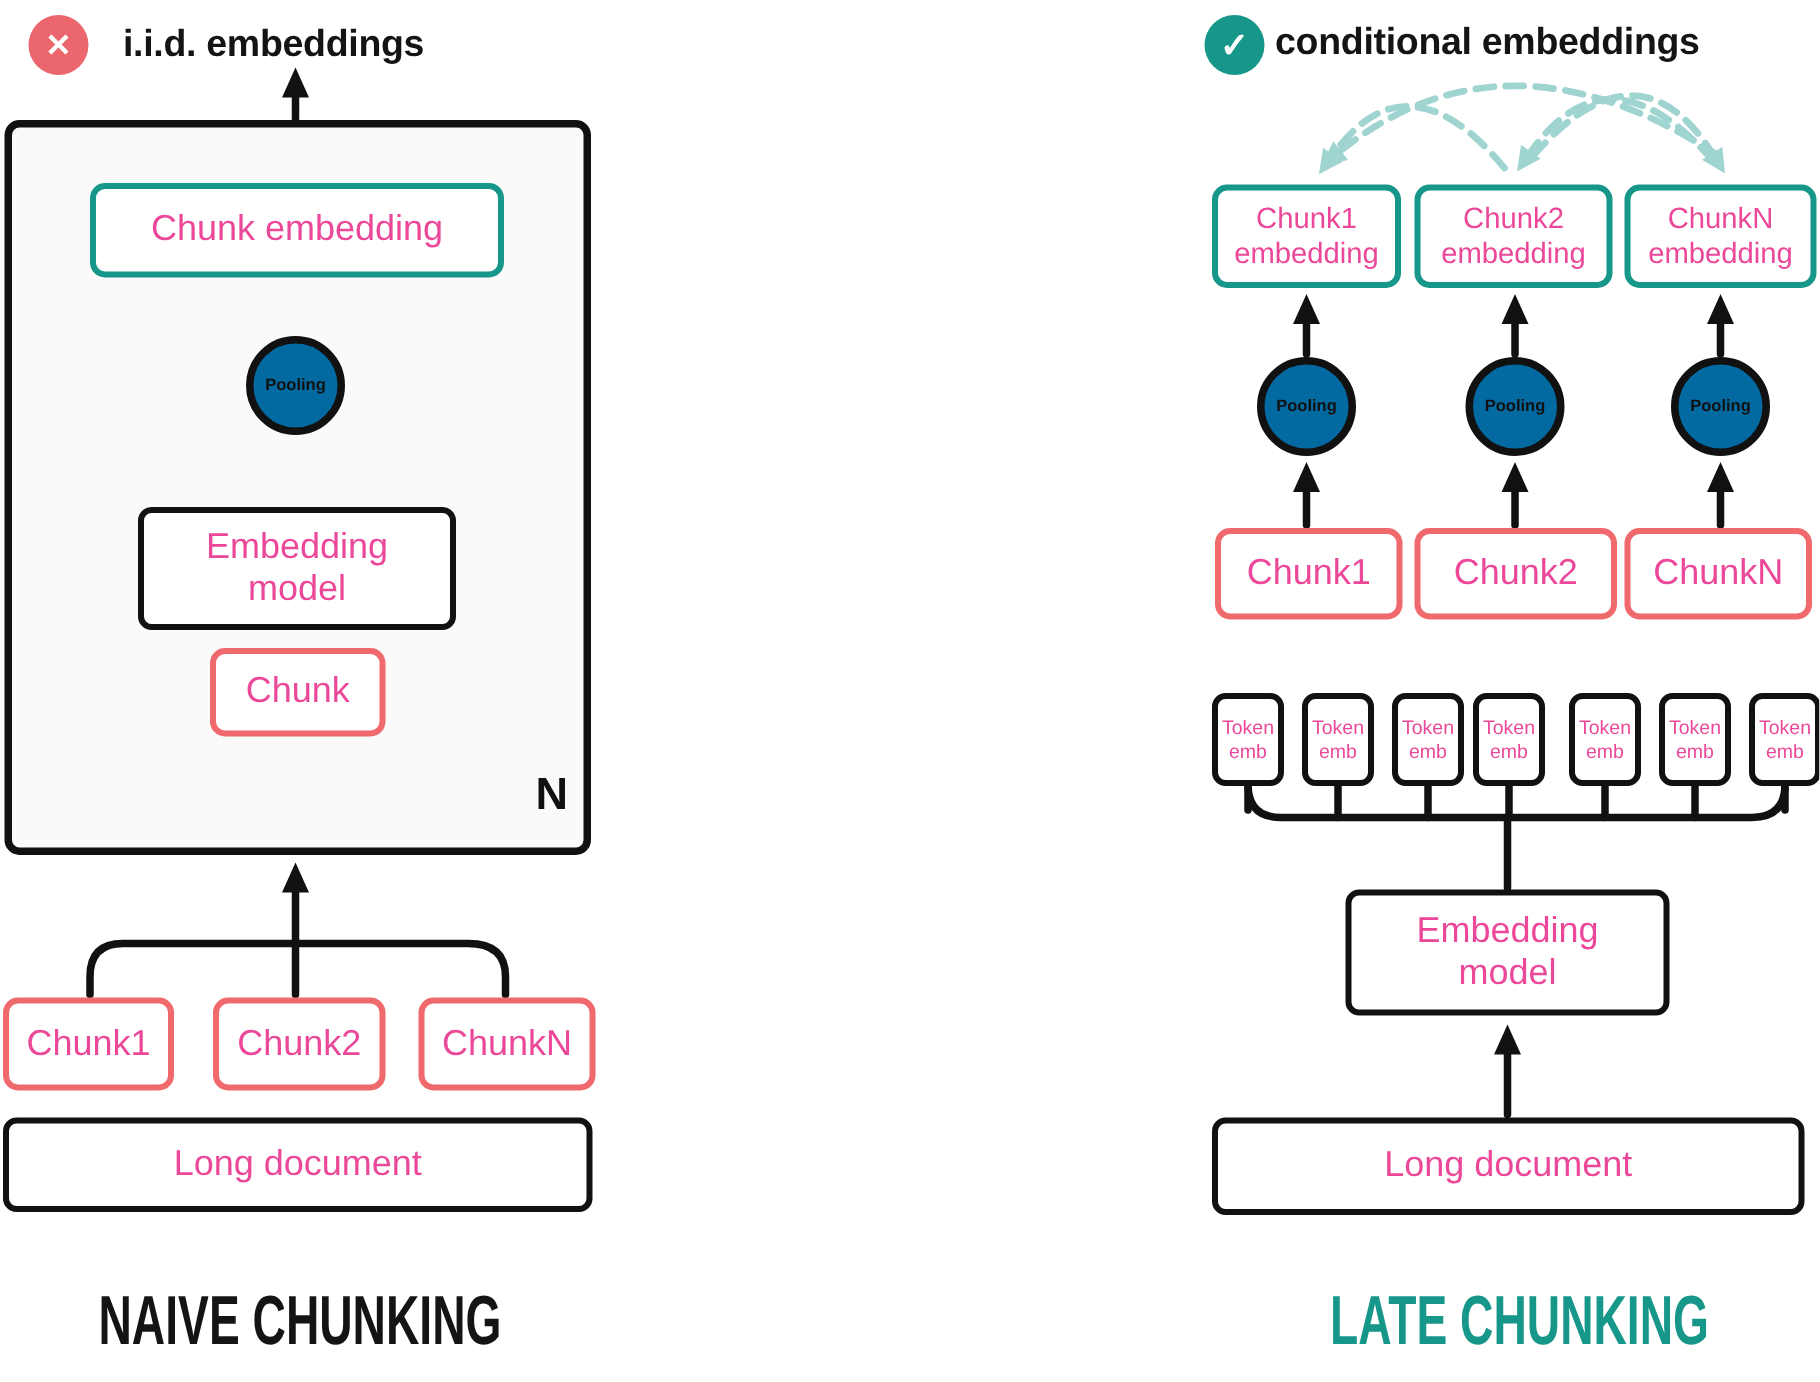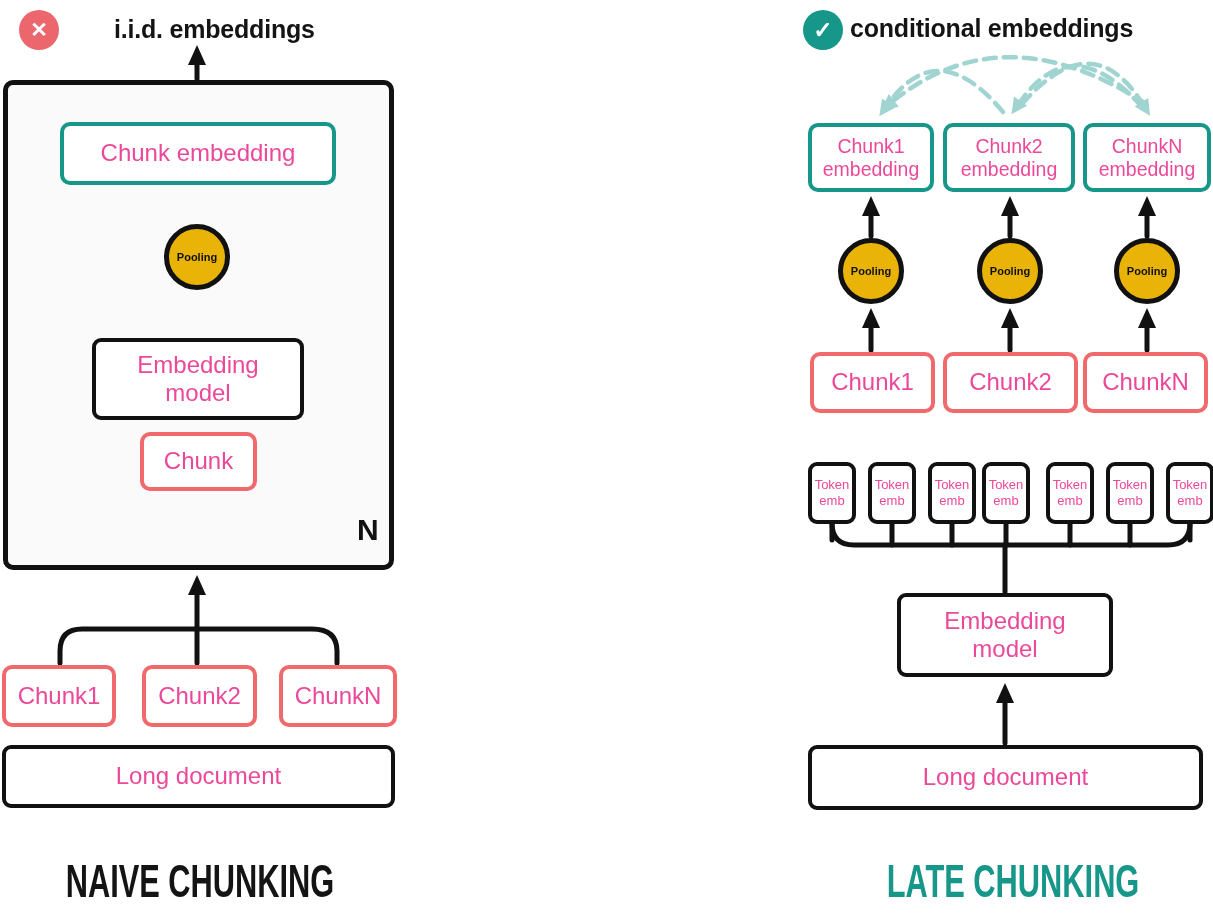--- a/index.html
+++ b/index.html
@@ -15,21 +15,21 @@
   }
   .b-black{border:4px solid #111;border-radius:9px;}
   .b-red{border:4px solid #f0696c;border-radius:10px;}
   .b-teal{border:4px solid #17968a;border-radius:10px;}
   .panel{
     position:absolute;left:3px;top:80px;width:391px;height:490px;
     background:#fafafa;border:5px solid #111;border-radius:10px;z-index:1;box-sizing:border-box;
   }
   .circle{
     position:absolute;width:66px;height:66px;border:5px solid #111;border-radius:50%;
-    background:#eab308;z-index:2;display:flex;align-items:center;justify-content:center;
+    background:#0369a1;z-index:2;display:flex;align-items:center;justify-content:center;
     font-weight:bold;font-size:11px;letter-spacing:0;box-sizing:border-box;
   }
   .hdr{
     position:absolute;z-index:3;font-weight:bold;font-size:25px;letter-spacing:-0.2px;color:#141414;
   }
   .status-icon{
     position:absolute;z-index:3;border-radius:50%;color:#fff;font-weight:bold;
     display:flex;align-items:center;justify-content:center;
   }
   .err{width:40px;height:40px;background:#ec676d;font-size:21px;}
@@ -91,21 +91,21 @@
       <path d="M 1003,112 Q 938,34 888,104" marker-end="url(#ahT)"></path>
       <path d="M 1146,104 Q 1005,12 893,101" marker-end="url(#ahT)"></path>
       <path d="M 1142,107 Q 1072,28 1020,102" marker-end="url(#ahT)"></path>
       <path d="M 1022,104 Q 1092,24 1142,103" marker-end="url(#ahT)"></path>
     </g>
   </svg>
 
   <div class="status-icon err" style="left:19px;top:10px;">
     <span>✕</span>
   </div>
-  <div class="hdr" style="left:82px;top:15px;margin-left:32px;">i.i.d. embeddings</div>
+  <div class="hdr" style="left:82px;top:15px;">i.i.d. embeddings</div>
 
   <div class="panel"></div>
 
   <div class="box b-teal fs24" style="left:60px;top:122px;width:276px;height:63px;z-index:2;">Chunk embedding</div>
 
   <div class="circle" style="left:164px;top:224px;">Pooling</div>
 
   <div class="box b-black fs24" style="left:92px;top:338px;width:212px;height:82px;">Embedding
 model</div>
 

